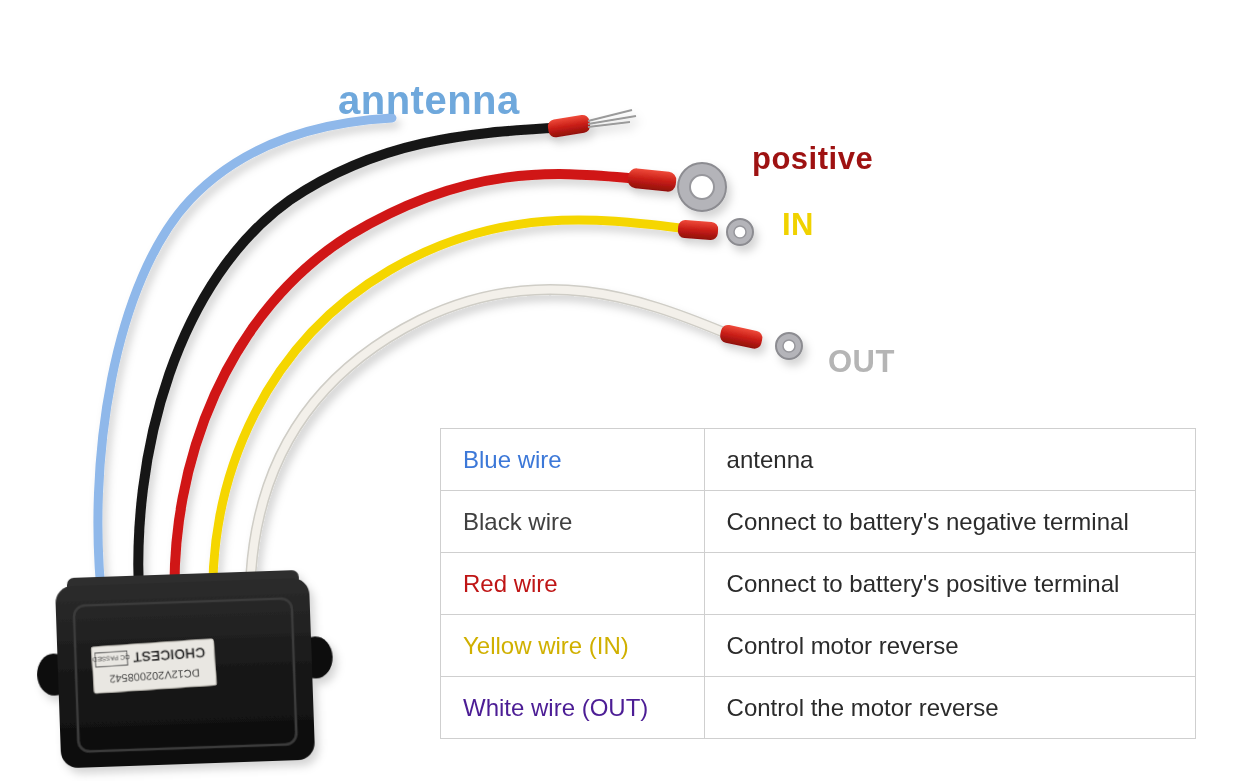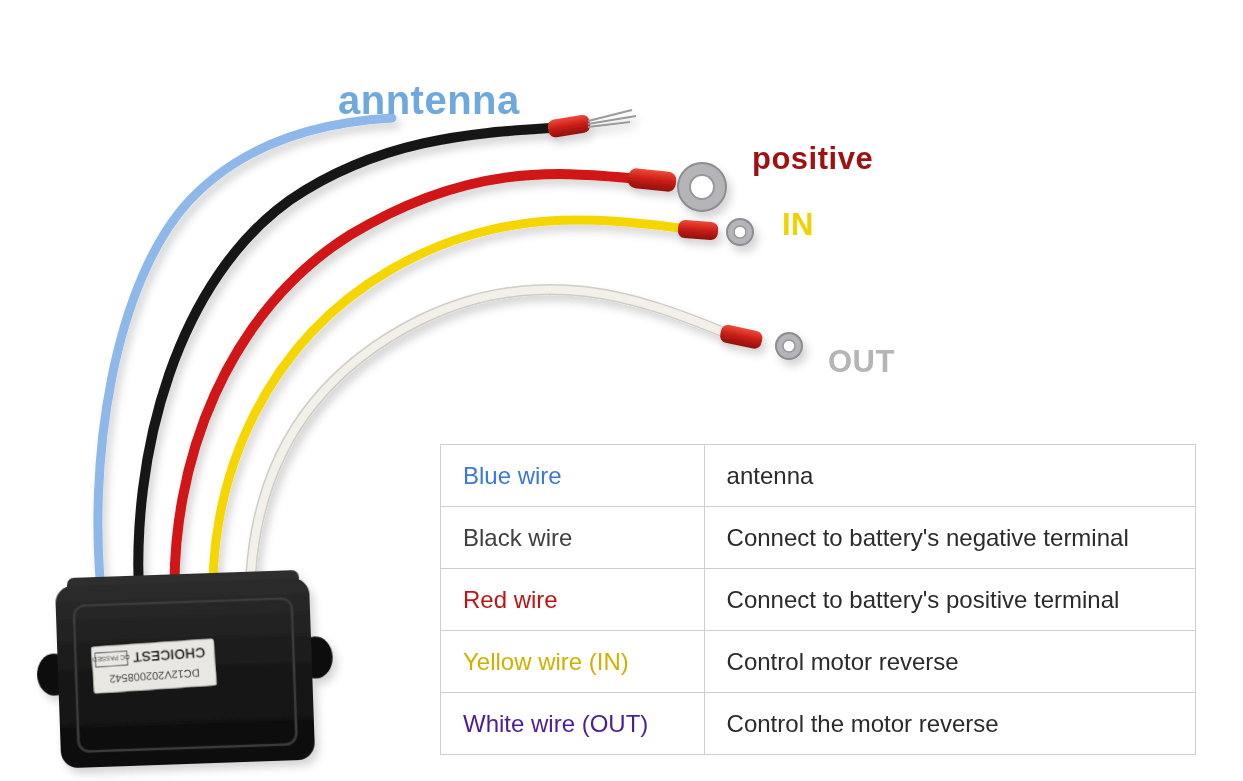--- a/index.html
+++ b/index.html
@@ -13,21 +13,21 @@
   .stage svg{position:absolute;left:0;top:0;}
   .wire-label{
     position:absolute;
     font-weight:700;
     font-size:31px;
     letter-spacing:.5px;
     white-space:nowrap;
   }
   .spec-table{
     position:absolute;
-    left:440px;top:444px;
+    left:440px;top:428px;
     width:756px;
     border-collapse:collapse;
     background:#ffffff;
     font-size:24px;
     color:#2b2b2b;
   }
   .spec-table td{
     border:1px solid #cfcfcf;
     height:61px;
     padding:0 0 0 22px;

